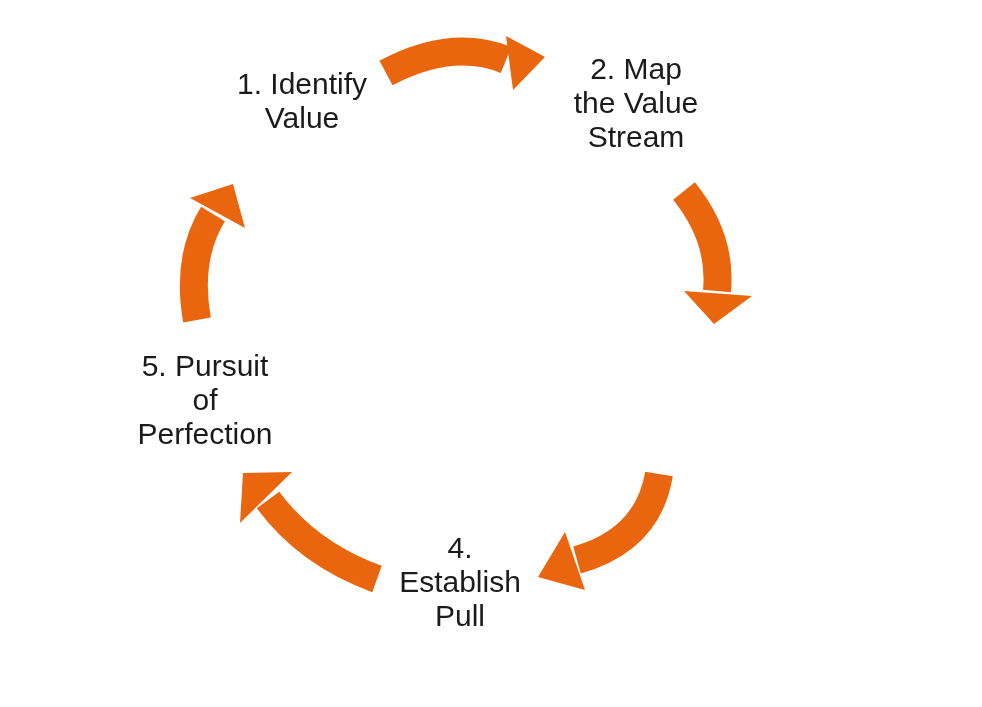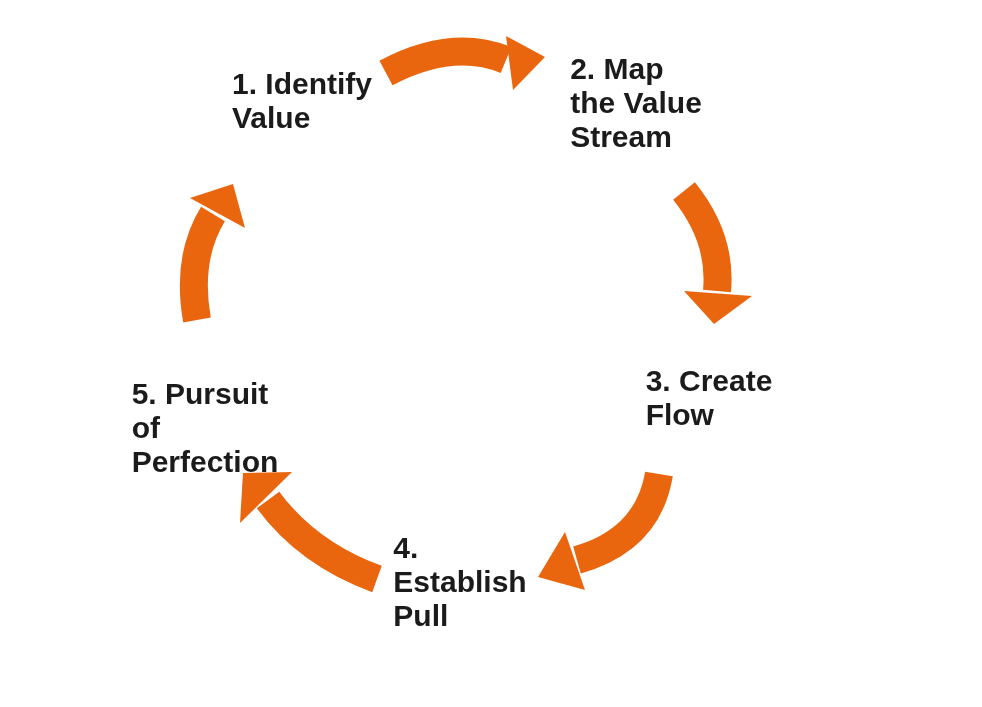--- a/index.html
+++ b/index.html
@@ -36,29 +36,30 @@
   .arrow-head {
     fill: var(--accent);
     stroke: none;
   }
   .step-label {
     position: absolute;
     transform: translateX(-50%);
     color: var(--text);
     font-size: 30px;
     line-height: 34px;
-    font-weight: 700;
+    font-weight: 400;
+    text-align: center;
     white-space: pre-line;
     letter-spacing: 0px;
   }
   .step-1 { left: 302px; top: 67px;  }
   .step-2 { left: 636px; top: 52px;  }
   .step-3 { left: 709px; top: 364px; }
   .step-4 { left: 460px; top: 531px; }
-  .step-5 { left: 205px; top: 349px; margin-top: 28px; }
+  .step-5 { left: 205px; top: 349px; }
 </style>
 </head>
 <body>
 
 <div class="diagram-canvas">
 
   <svg class="arrows-layer" viewBox="0 0 982 707" aria-hidden="true">
 
     <g>
       <path class="arrow-body" d="M 386 73 Q 452 38 506 60"></path>
@@ -84,22 +85,20 @@
       <path class="arrow-body" d="M 197 320 Q 186 258 213 214"></path>
       <polygon class="arrow-head" points="233,184 245,228 190,198"></polygon>
     </g>
   </svg>
 
   <div class="step-label step-1">1. Identify
 Value</div>
   <div class="step-label step-2">2. Map
 the Value
 Stream</div>
-  <div class="step-label step-3">3. Create
-Flow</div>
   <div class="step-label step-4">4.
 Establish
 Pull</div>
   <div class="step-label step-5">5. Pursuit
 of
 Perfection</div>
 
 </div>
 
 </body></html>

